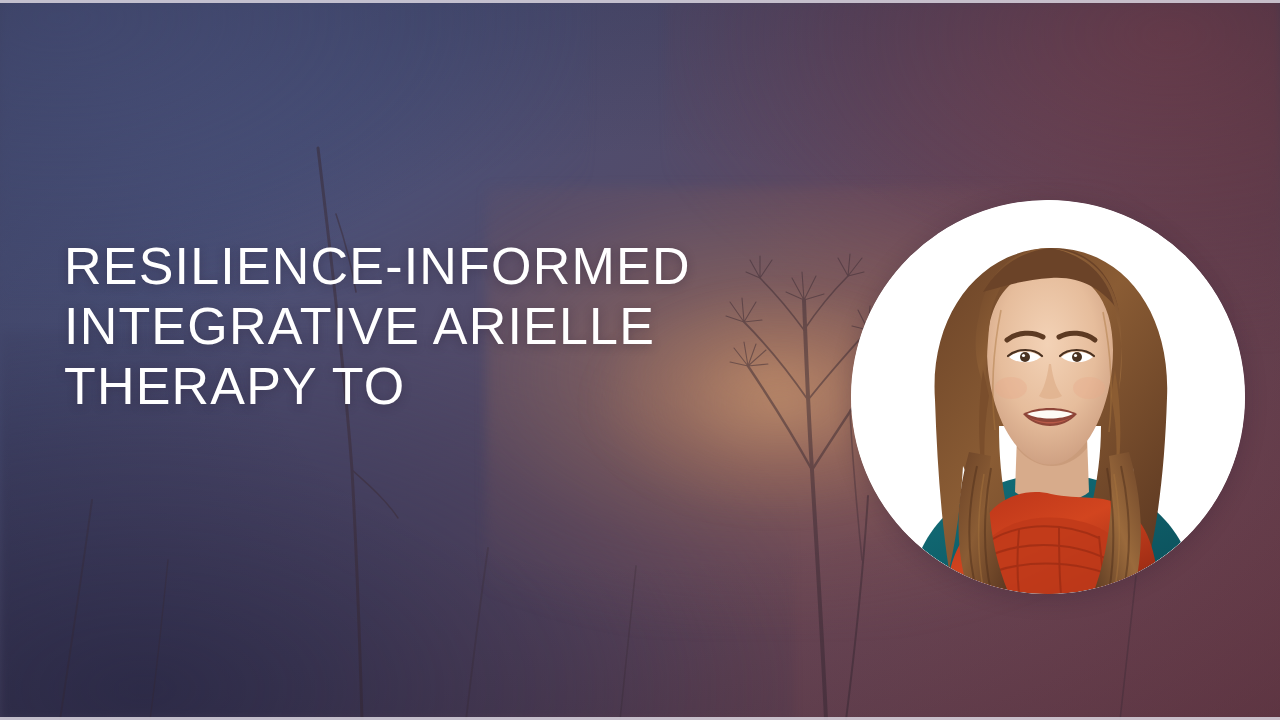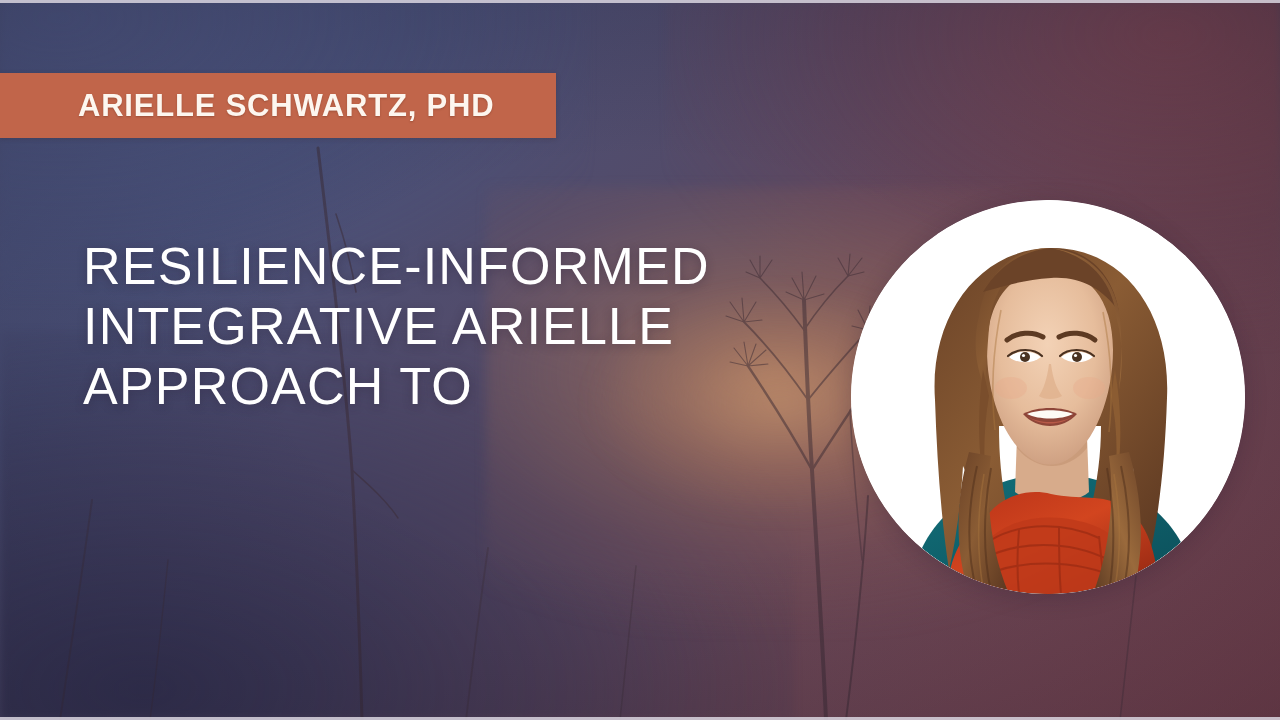--- a/index.html
+++ b/index.html
@@ -126,21 +126,21 @@
     font-size: 31px;
     font-weight: bold;
     letter-spacing: 0.8px;
     white-space: nowrap;
     text-shadow: 0 1px 2px rgba(90,40,25,0.35);
   }
 
   
   .title-block {
     position: absolute;
-    left: 83px;
+    left: 64px;
     top: 236px;
     width: 800px;
   }
   .title-line {
     color: #ffffff;
     font-size: 52px;
     font-weight: 300;
     line-height: 60px;
     letter-spacing: 1.2px;
     white-space: nowrap;
@@ -217,28 +217,25 @@
         <path d="M1120 720 C 1126 662, 1132 610, 1136 576" stroke-width="1.6"></path>
       </g>
     </svg>
   </div>
 
   <div class="bg-vignette"></div>
 
   <div class="edge-strip top"></div>
   <div class="edge-strip bottom"></div>
 
-  <div class="name-banner">
-    <span class="name-banner-text">ARIELLE SCHWARTZ, PHD</span>
-  </div>
 
   <div class="title-block">
     <div class="title-line">RESILIENCE-INFORMED</div>
     <div class="title-line">INTEGRATIVE ARIELLE</div>
-    <div class="title-line">APPROACH TO</div>
+    <div class="title-line">THERAPY TO</div>
   </div>
 
   <div class="portrait">
     <div class="portrait-photo">
       <svg width="394" height="394" viewBox="0 0 394 394" aria-hidden="true">
         <defs>
           <radialGradient id="skin" cx="48%" cy="38%" r="62%">
             <stop offset="0%" stop-color="#f3d2b6"></stop>
             <stop offset="62%" stop-color="#e6bd9c"></stop>
             <stop offset="100%" stop-color="#cfa183"></stop>

